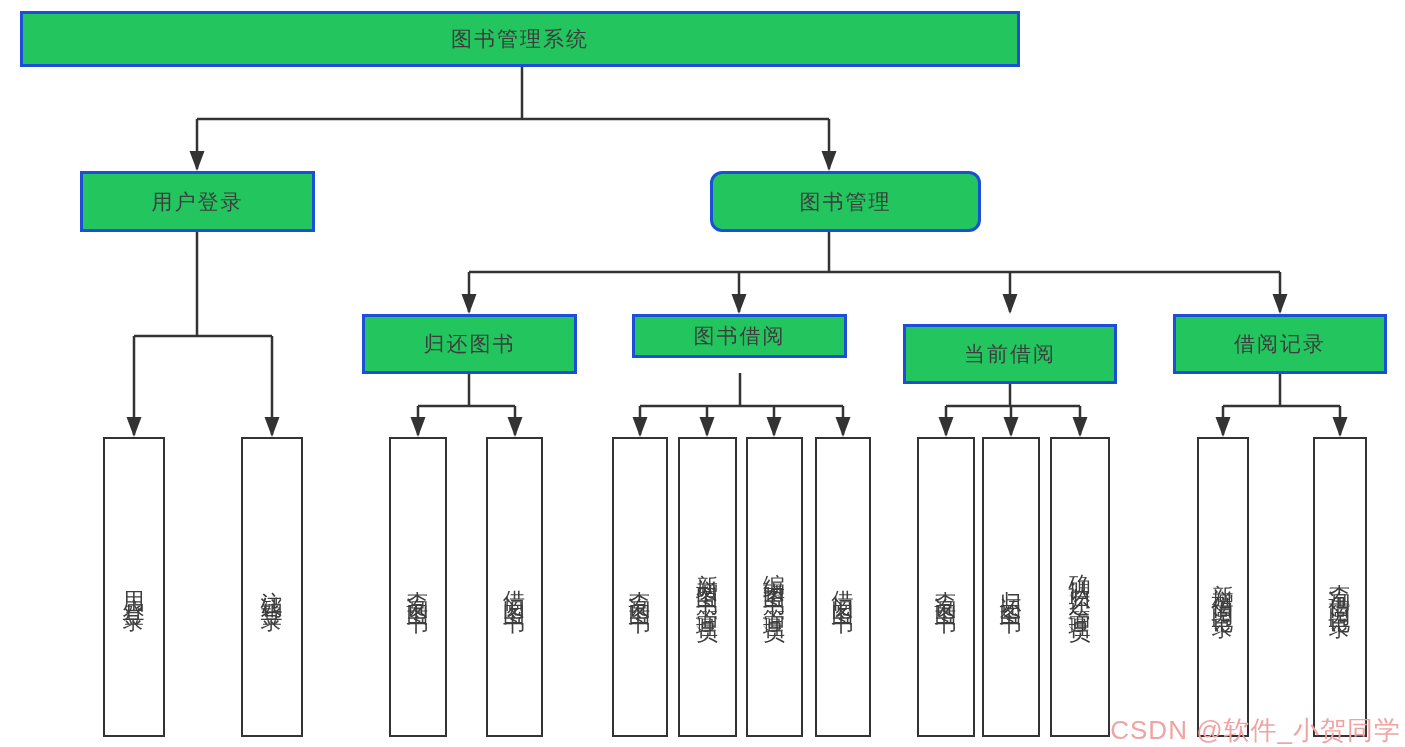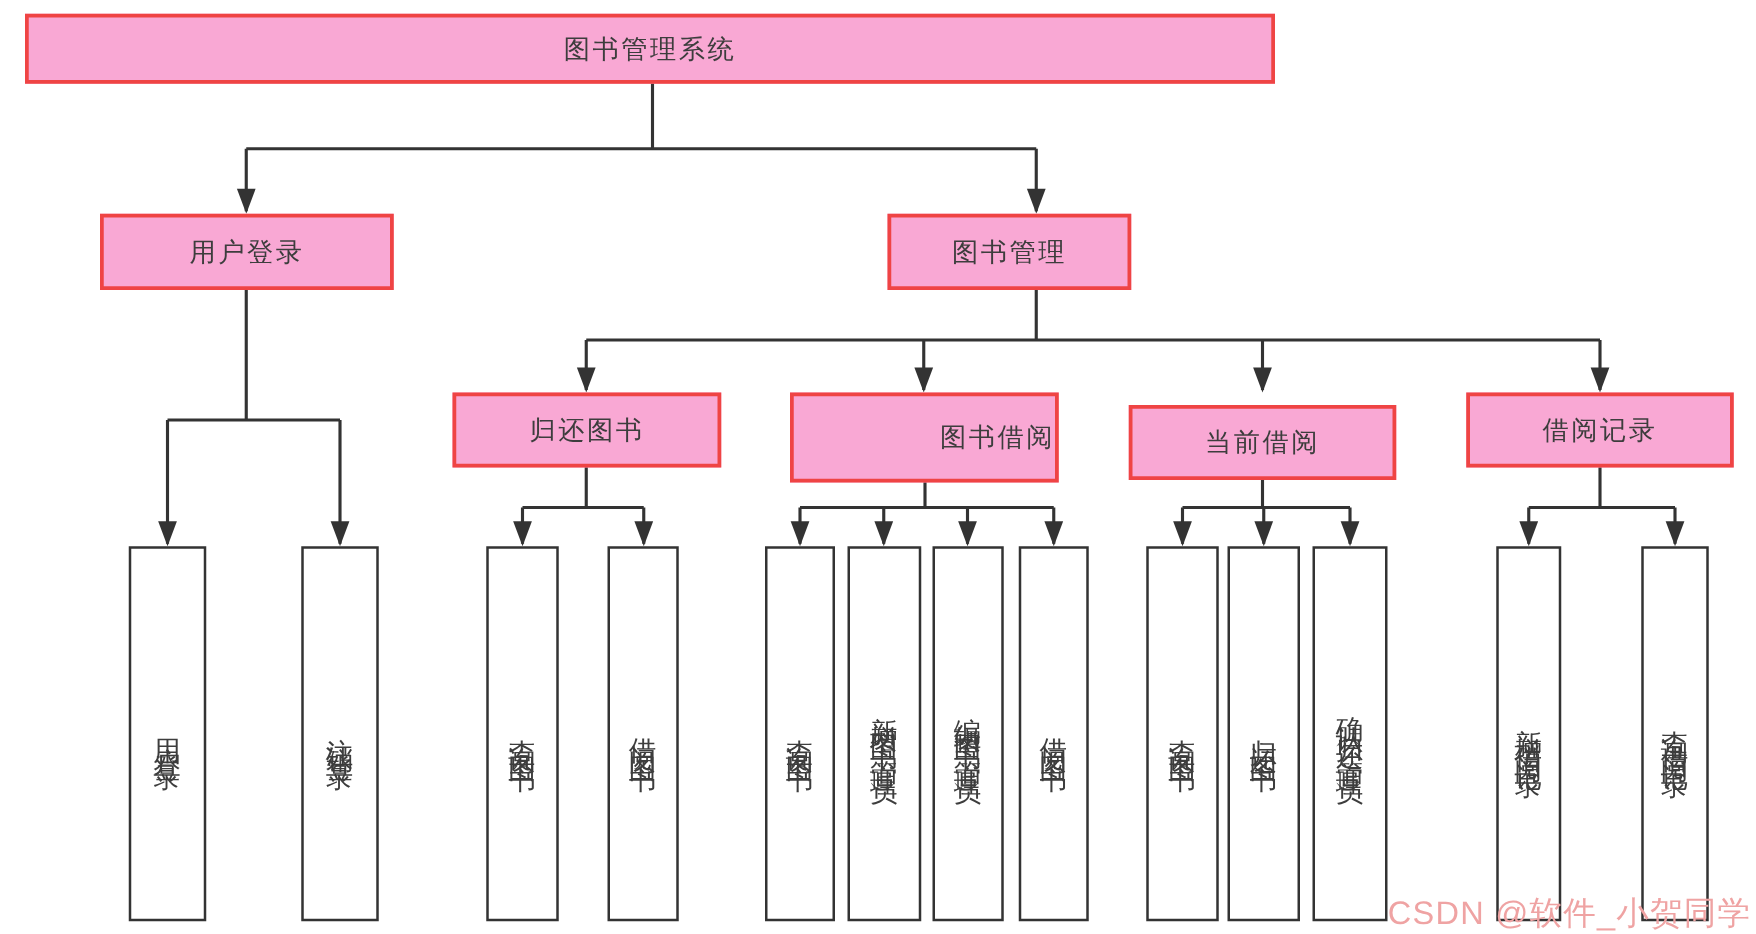--- a/index.html
+++ b/index.html
@@ -13,22 +13,22 @@
     overflow: hidden;
   }
   #wires {
     position: absolute;
     left: 0; top: 0;
     width: 1405px; height: 747px;
     pointer-events: none;
   }
   .hbox {
     position: absolute;
-    background: #f9a8d4;
-    border: 3px solid #ef4444;
+    background: #22c55e;
+    border: 3px solid #1d4ed8;
     display: flex;
     align-items: center;
     justify-content: center;
   }
   .hbox .hlabel {
     font-size: 21px;
     letter-spacing: 2px;
     color: #3d3d3d;
     white-space: nowrap;
   }
@@ -106,28 +106,28 @@
     </g>
   </svg>
 
   <div class="hbox" style="left:20px; top:11px; width:1000px; height:56px;">
     <span class="hlabel">图书管理系统</span>
   </div>
 
   <div class="hbox" style="left:80px; top:171px; width:235px; height:61px;">
     <span class="hlabel">用户登录</span>
   </div>
-  <div class="hbox" style="left:710px; top:171px; width:195px; height:61px;">
+  <div class="hbox" style="left:710px; top:171px; width:271px; height:61px;border-radius:12px;">
     <span class="hlabel">图书管理</span>
   </div>
 
   <div class="hbox" style="left:362px; top:314px; width:215px; height:60px;">
     <span class="hlabel">归还图书</span>
   </div>
-  <div class="hbox" style="left:632px; top:314px; width:215px; height:72px;justify-content:flex-end;">
+  <div class="hbox" style="left:632px; top:314px; width:215px; height:44px;">
     <span class="hlabel">图书借阅</span>
   </div>
   <div class="hbox" style="left:903px; top:324px; width:214px; height:60px;">
     <span class="hlabel">当前借阅</span>
   </div>
   <div class="hbox" style="left:1173px; top:314px; width:214px; height:60px;">
     <span class="hlabel">借阅记录</span>
   </div>
 
   <div class="leaf" style="left:103px; top:437px; width:62px; height:300px;">

